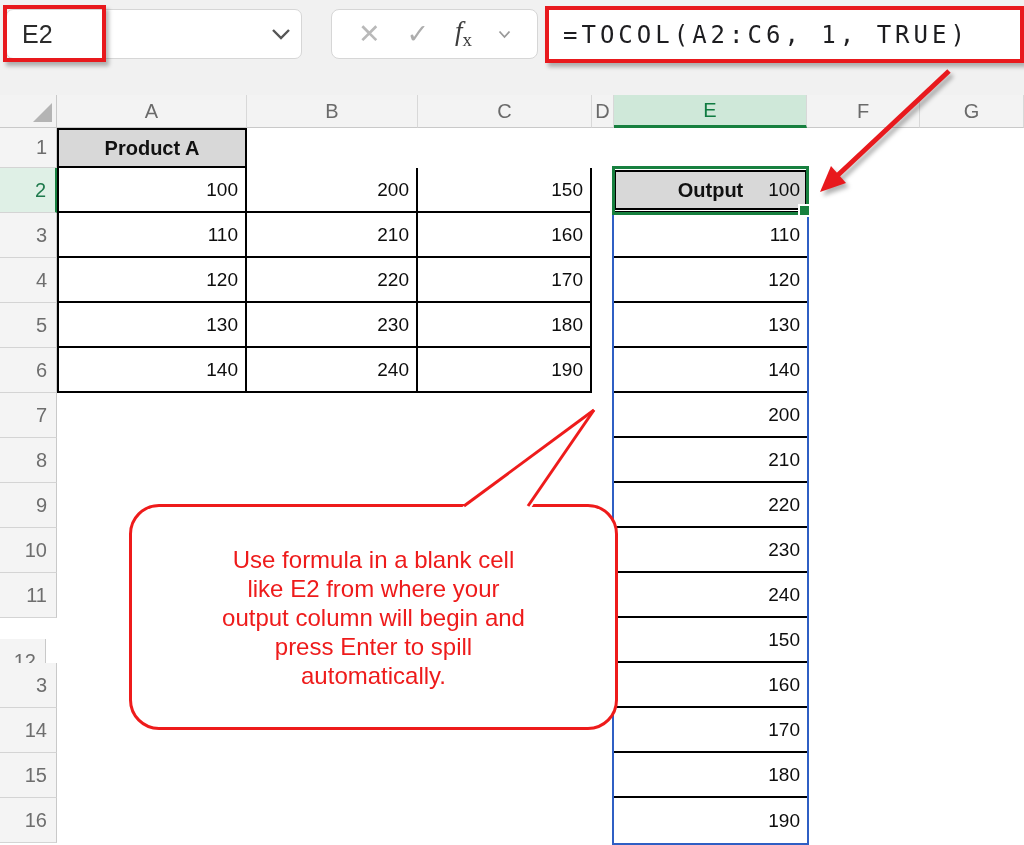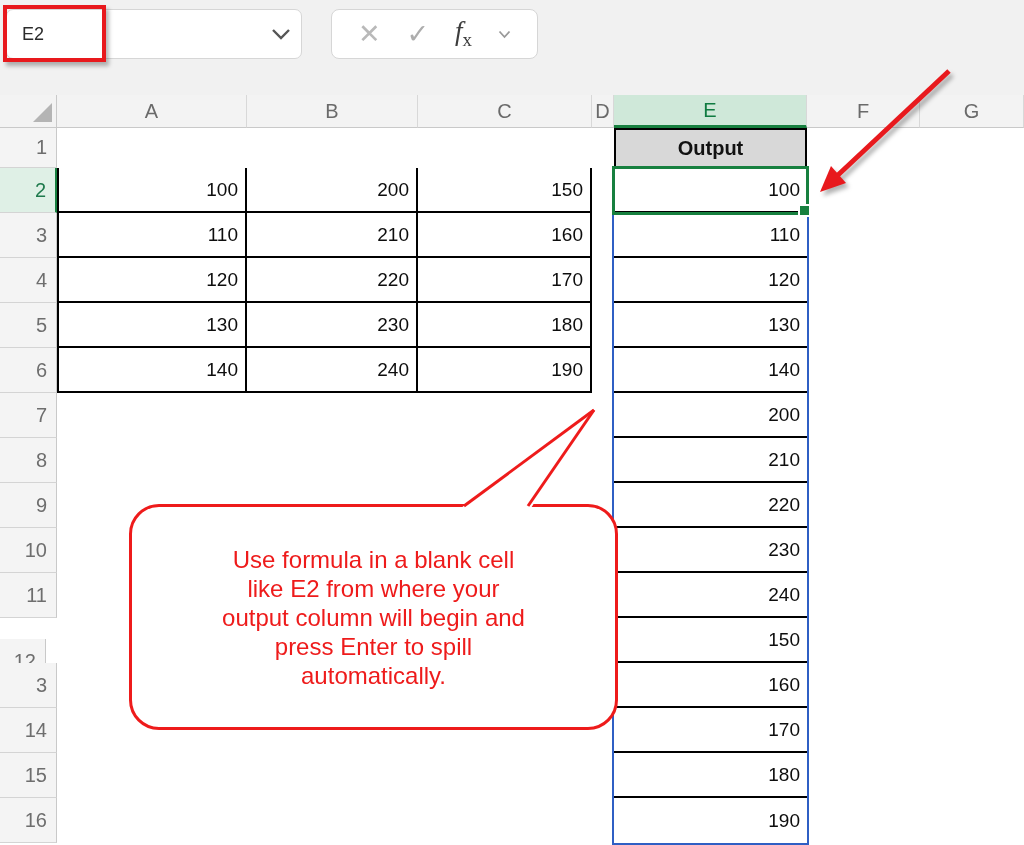--- a/index.html
+++ b/index.html
@@ -4,21 +4,21 @@
 <style>
   html,body{margin:0;padding:0;background:#fff;}
   #app{position:relative;width:1024px;height:845px;overflow:hidden;
        font-family:"Liberation Sans",sans-serif;background:#fff;}
 
   
   #topbar{position:absolute;left:0;top:0;width:1024px;height:95px;background:#f1f1f1;}
   .namebox{position:absolute;left:6px;top:9px;width:296px;height:50px;background:#fff;
            border:1px solid #d6d6d6;border-radius:7px;box-sizing:border-box;
            display:flex;align-items:center;}
-  .namebox .nb-text{font-size:18px;color:#2b2b2b;padding-left:15px;flex:1;}
+  .namebox .nb-text{font-size:25px;color:#2b2b2b;padding-left:15px;flex:1;}
   .nb-chevron{width:40px;color:#555;display:flex;justify-content:center;}
   .icongroup{position:absolute;left:331px;top:9px;width:207px;height:50px;background:#fff;
              border:1px solid #d6d6d6;border-radius:8px;box-sizing:border-box;
              display:flex;align-items:center;justify-content:space-evenly;}
   .ic-x{font-size:27px;color:#b9b9b9;}
   .ic-check{font-size:27px;color:#adadad;}
   .ic-fx{font-size:27px;color:#3d3d3d;font-family:"Liberation Serif",serif;}
   .ic-fx i{font-style:italic;}
   .ic-fx sub{font-size:19px;}
   .ic-small-chevron{color:#999;}
@@ -42,21 +42,21 @@
   .rowhead.sel{background:#dff0e6;color:#1f7a4d;border-right:2px solid #17803f;}
   .corner{background:#f3f3f3;border-right:1px solid #c9c9c9;border-bottom:1px solid #c9c9c9;}
   .corner .tri{position:absolute;right:4px;bottom:5px;width:0;height:0;
                border-left:19px solid transparent;border-bottom:19px solid #b4b4b4;}
   .tblhdr{background:#d8d8d8;font-weight:bold;font-size:20px;color:#111;justify-content:center;
           border-right:2px solid #000;border-bottom:2px solid #000;border-top:2px solid #000;}
   .bl{border-left:2px solid #000;}
   .tblnum{font-size:19px;color:#0d0d0d;justify-content:flex-end;padding-right:7px;
           border-right:2px solid #000;border-bottom:2px solid #000;}
   .outhdr{background:#d8d8d8;font-weight:bold;font-size:20px;color:#111;justify-content:center;
-          border:2px solid #000;}
+          border:2px solid #000;margin-top:42px;}
   .outnum{font-size:19px;color:#0d0d0d;justify-content:flex-end;padding-right:7px;
           border-bottom:2px solid #000;}
   .outnum.last{border-bottom:none;}
 
   
   #spill{position:absolute;box-sizing:border-box;border:2px solid #2f5fc4;border-top:none;
          pointer-events:none;}
   #selE2{position:absolute;box-sizing:border-box;border:3px solid #17803f;pointer-events:none;}
   #fillhandle{position:absolute;right:-5px;bottom:-5px;width:9px;height:9px;background:#17803f;
               border:2px solid #fff;box-sizing:content-box;pointer-events:auto;}
@@ -85,20 +85,23 @@
     <div class="icongroup">
       <span class="ic-x">✕</span>
       <span class="ic-check">✓</span>
       <span class="ic-fx"><i>f</i><sub>x</sub></span>
       <span class="ic-small-chevron">
         <svg width="13" height="9" viewBox="0 0 13 9">
             <polyline points="1.5,1.5 6.5,7 11.5,1.5" fill="none" stroke="#999" stroke-width="1.8"></polyline>
           </svg>
       </span>
     </div>
+    <div class="formulabox">
+      <span class="formula-text">=TOCOL(A2:C6, 1, TRUE)</span>
+    </div>
     <div class="redrect-namebox"></div>
   </div>
 
   <div id="sheet">
       <div class="cell corner" style="left: 0px; top: 0px; width: 57px; height: 33px;">
         <div class="tri"></div>
       </div>
       <div class="cell colhead" style="left: 57px; top: 0px; width: 190px; height: 33px;">A</div>
       <div class="cell colhead" style="left: 247px; top: 0px; width: 171px; height: 33px;">B</div>
       <div class="cell colhead" style="left: 418px; top: 0px; width: 174px; height: 33px;">C</div>
@@ -115,20 +118,21 @@
       <div class="cell rowhead" style="left: 0px; top: 298px; width: 57px; height: 45px;">7</div>
       <div class="cell rowhead" style="left: 0px; top: 343px; width: 57px; height: 45px;">8</div>
       <div class="cell rowhead" style="left: 0px; top: 388px; width: 57px; height: 45px;">9</div>
       <div class="cell rowhead" style="left: 0px; top: 433px; width: 57px; height: 45px; padding-left: 7px;">10</div>
       <div class="cell rowhead" style="left: 0px; top: 478px; width: 57px; height: 45px;">11</div>
       <div class="cell rowhead" style="left: 0px; top: 544px; width: 46px; height: 45px;">12</div>
       <div class="cell rowhead" style="left: 0px; top: 568px; width: 57px; height: 45px;">3</div>
       <div class="cell rowhead" style="left: 0px; top: 613px; width: 57px; height: 45px;">14</div>
       <div class="cell rowhead" style="left: 0px; top: 658px; width: 57px; height: 45px;">15</div>
       <div class="cell rowhead" style="left: 0px; top: 703px; width: 57px; height: 45px;">16</div>
+      <div class="cell tblhdr bl" style="left: 57px; top: 33px; width: 190px; height: 40px;">Product A</div>
       <div class="cell tblnum bl" style="left: 57px; top: 73px; width: 190px; height: 45px;">100</div>
       <div class="cell tblnum" style="left: 247px; top: 73px; width: 171px; height: 45px;">200</div>
       <div class="cell tblnum" style="left: 418px; top: 73px; width: 174px; height: 45px;">150</div>
       <div class="cell tblnum bl" style="left: 57px; top: 118px; width: 190px; height: 45px;">110</div>
       <div class="cell tblnum" style="left: 247px; top: 118px; width: 171px; height: 45px;">210</div>
       <div class="cell tblnum" style="left: 418px; top: 118px; width: 174px; height: 45px;">160</div>
       <div class="cell tblnum bl" style="left: 57px; top: 163px; width: 190px; height: 45px;">120</div>
       <div class="cell tblnum" style="left: 247px; top: 163px; width: 171px; height: 45px;">220</div>
       <div class="cell tblnum" style="left: 418px; top: 163px; width: 174px; height: 45px;">170</div>
       <div class="cell tblnum bl" style="left: 57px; top: 208px; width: 190px; height: 45px;">130</div>

